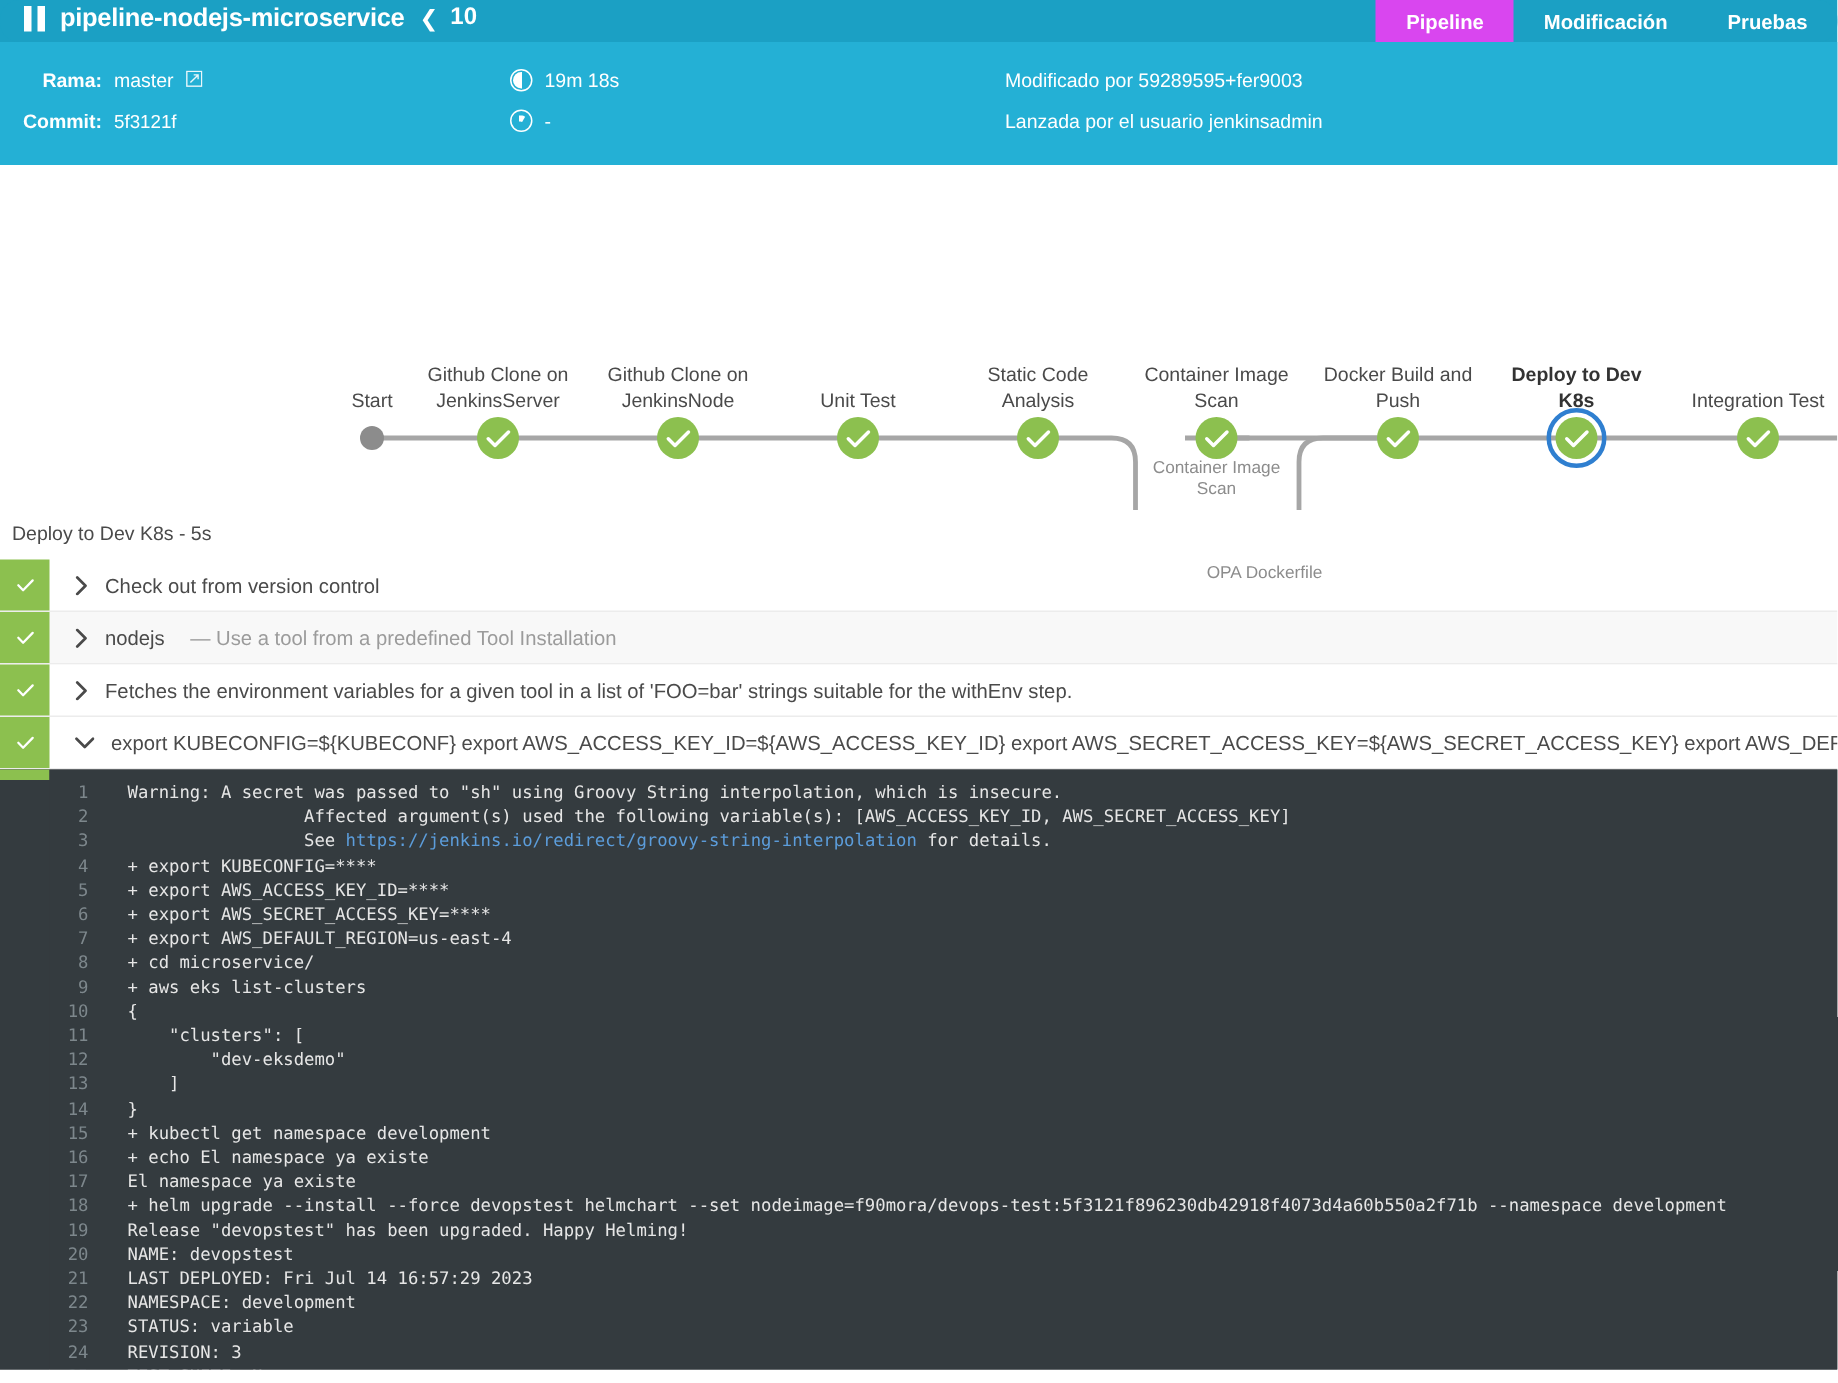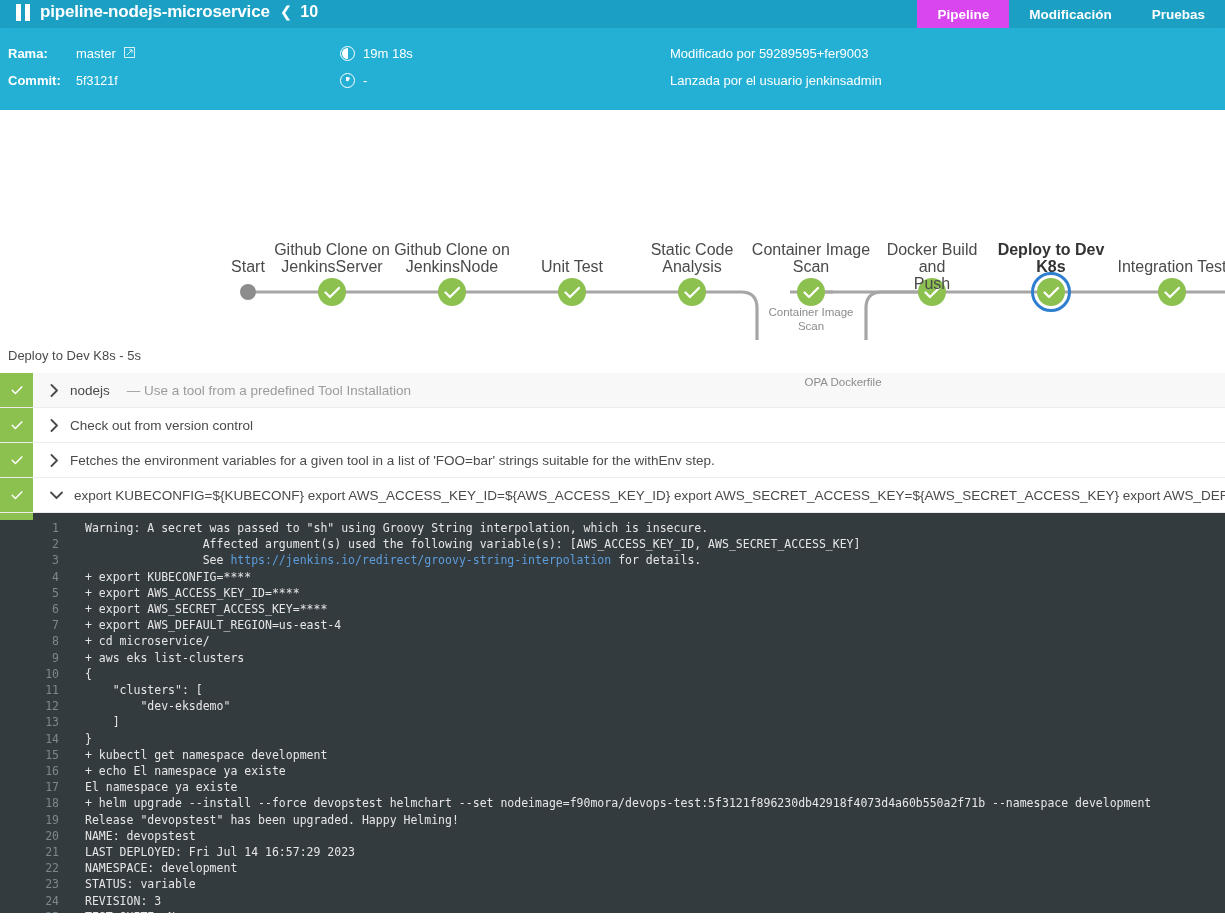--- a/index.html
+++ b/index.html
@@ -72,21 +72,21 @@
   .info-col { color: #ffffff; font-size: 13px; }
   .info-col.c1 { width: 340px; padding-left: 8px; }
   .info-col.c2 { width: 330px; }
   .info-col.c3 { flex: 1; }
   .info-row {
     display: flex;
     align-items: center;
     height: 27px;
     gap: 8px;
   }
-  .lbl { font-weight: bold; min-width: 60px; }
+  .lbl { font-weight: bold; min-width: 60px; text-align: right; }
   .val { font-weight: normal; }
   .val.mono { font-size: 12.5px; }
   .ext-icon { display: inline-block; opacity: .9; }
   .circle-icon {
     width: 15px; height: 15px; border-radius: 50%;
     border: 1.6px solid #ffffff;
     display: inline-flex; align-items: center; justify-content: center;
     position: relative; flex: none;
   }
   .circle-icon.half::after {
@@ -105,21 +105,21 @@
     width: 1.5px; height: 4px; background: #ffffff;
     left: 5.3px; top: 2.6px;
   }
 
   
   .graph-area { position: relative; height: 230px; background: #ffffff; }
   .graph-svg { position: absolute; left: 0; top: 0; }
   .stage-label {
     position: absolute;
     text-align: center;
-    font-size: 16px;
+    font-size: 13px;
     color: #4a4a4a;
     line-height: 17px;
     white-space: pre-line;
   }
   .stage-label.selected { font-weight: bold; color: #333; }
   .branch-label {
     position: absolute;
     text-align: center;
     font-size: 11.5px;
     color: #8c8c8c;
@@ -320,50 +320,50 @@
 
   <div class="branch-label" style="left:751px; top:195px; width:120px;">Container Image
 Scan</div>
   <div class="branch-label" style="left:783px; top:265px; width:120px;">OPA Dockerfile</div>
 </div>
 
 <div class="steps-head">Deploy to Dev K8s - 5s</div>
 
 <div class="steps">
 
+  <div class="step-row">
+    <div class="step-status">
+      <svg class="check-sm" width="16" height="16" viewBox="0 0 16 16">
+        <path d="M3.2 8.2 l3.2 3.3 l6.4 -6.6" stroke="#ffffff" stroke-width="1.5" fill="none" stroke-linecap="round" stroke-linejoin="round"></path>
+      </svg>
+    </div>
+    <div class="step-body">
+      <span class="chev">
+        <svg width="9" height="13" viewBox="0 0 9 13">
+            <path d="M1.5 1 L7 6.5 L1.5 12" stroke="#4a4a4a" stroke-width="1.8" fill="none" stroke-linecap="round" stroke-linejoin="round"></path>
+          </svg>
+      </span>
+      <span class="step-title">Check out from version control</span>
+    </div>
+  </div>
+
   <div class="step-row alt">
     <div class="step-status">
       <svg class="check-sm" width="16" height="16" viewBox="0 0 16 16">
         <path d="M3.2 8.2 l3.2 3.3 l6.4 -6.6" stroke="#ffffff" stroke-width="1.5" fill="none" stroke-linecap="round" stroke-linejoin="round"></path>
       </svg>
     </div>
     <div class="step-body">
       <span class="chev">
         <svg width="9" height="13" viewBox="0 0 9 13">
             <path d="M1.5 1 L7 6.5 L1.5 12" stroke="#4a4a4a" stroke-width="1.8" fill="none" stroke-linecap="round" stroke-linejoin="round"></path>
           </svg>
       </span>
       <span class="step-title">nodejs</span>
       <span class="step-desc">— Use a tool from a predefined Tool Installation</span>
-    </div>
-  </div>
-
-  <div class="step-row">
-    <div class="step-status">
-      <svg class="check-sm" width="16" height="16" viewBox="0 0 16 16">
-        <path d="M3.2 8.2 l3.2 3.3 l6.4 -6.6" stroke="#ffffff" stroke-width="1.5" fill="none" stroke-linecap="round" stroke-linejoin="round"></path>
-      </svg>
-    </div>
-    <div class="step-body">
-      <span class="chev">
-        <svg width="9" height="13" viewBox="0 0 9 13">
-            <path d="M1.5 1 L7 6.5 L1.5 12" stroke="#4a4a4a" stroke-width="1.8" fill="none" stroke-linecap="round" stroke-linejoin="round"></path>
-          </svg>
-      </span>
-      <span class="step-title">Check out from version control</span>
     </div>
   </div>
 
   <div class="step-row">
     <div class="step-status">
       <svg class="check-sm" width="16" height="16" viewBox="0 0 16 16">
         <path d="M3.2 8.2 l3.2 3.3 l6.4 -6.6" stroke="#ffffff" stroke-width="1.5" fill="none" stroke-linecap="round" stroke-linejoin="round"></path>
       </svg>
     </div>
     <div class="step-body">

